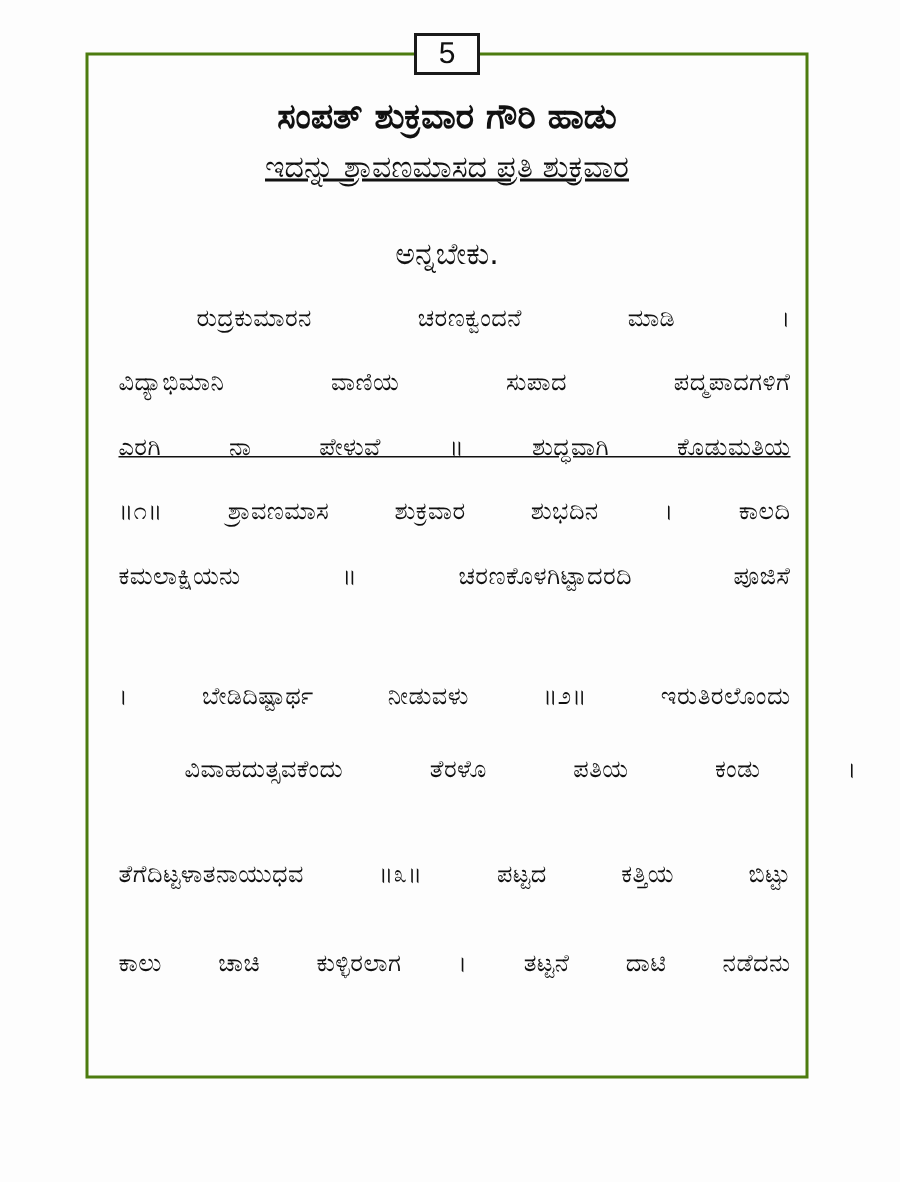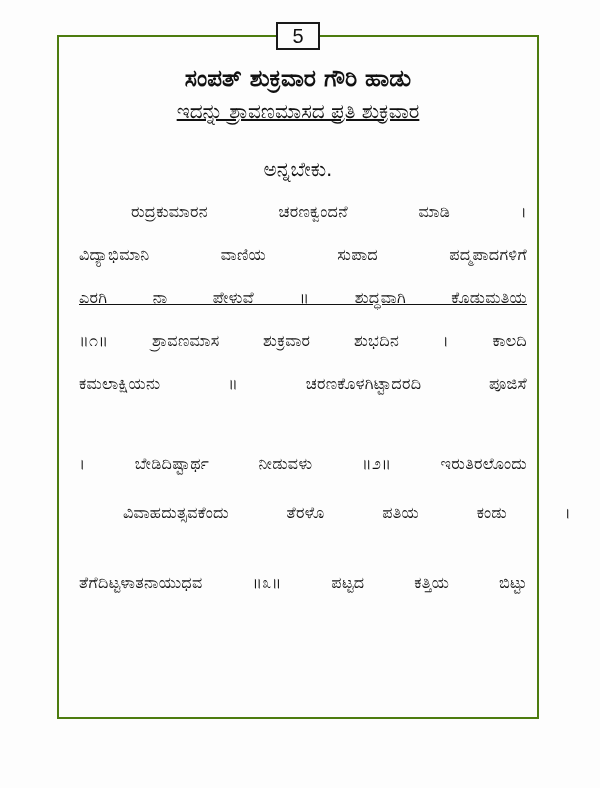--- a/index.html
+++ b/index.html
@@ -86,18 +86,19 @@
     <div class="line subtitle" style="top:120px;">ಅನ್ನಬೇಕು.</div>
 
     <div class="line body-line indent" style="top:165px;">ರುದ್ರಕುಮಾರನ ಚರಣಕ್ವಂದನೆ ಮಾಡಿ ।</div>
     <div class="line body-line" style="top:208px;">ವಿದ್ಯಾಭಿಮಾನಿ ವಾಣಿಯ ಸುಪಾದ ಪದ್ಮಪಾದಗಳಿಗೆ</div>
     <div class="line body-line" style="top:251px;text-decoration:underline;">ಎರಗಿ ನಾ ಪೇಳುವೆ ॥ ಶುದ್ಧವಾಗಿ ಕೊಡುಮತಿಯ</div>
     <div class="line body-line" style="top:294px;">॥೧॥ ಶ್ರಾವಣಮಾಸ ಶುಕ್ರವಾರ ಶುಭದಿನ । ಕಾಲದಿ</div>
     <div class="line body-line" style="top:337px;">ಕಮಲಾಕ್ಷಿಯನು ॥ ಚರಣಕೊಳಗಿಟ್ಟಾದರದಿ ಪೂಜಿಸೆ</div>
     <div class="line body-line" style="top:380px;margin-top:37px;">। ಬೇಡಿದಿಷ್ಟಾರ್ಥ ನೀಡುವಳು ॥೨॥ ಇರುತಿರಲೊಂದು</div>
     <div class="line body-line" style="top:466px;margin-left:44px;">ವಿವಾಹದುತ್ಸವಕೆಂದು ತೆರಳೊ ಪತಿಯ ಕಂಡು ।</div>
     <div class="line body-line" style="top:536px;">ತೆಗೆದಿಟ್ಟಳಾತನಾಯುಧವ ॥೩॥ ಪಟ್ಟದ ಕತ್ತಿಯ ಬಿಟ್ಟು</div>
+    <div class="line body-line" style="top:595px;">ಕಾಲು ಚಾಚಿ ಕುಳ್ಳಿರಲಾಗ । ತಟ್ಟನೆ ದಾಟಿ ನಡೆದನು</div>
 
   </div>
 
   <div class="page-number">5</div>
 
 </div>
 
 </body></html>

